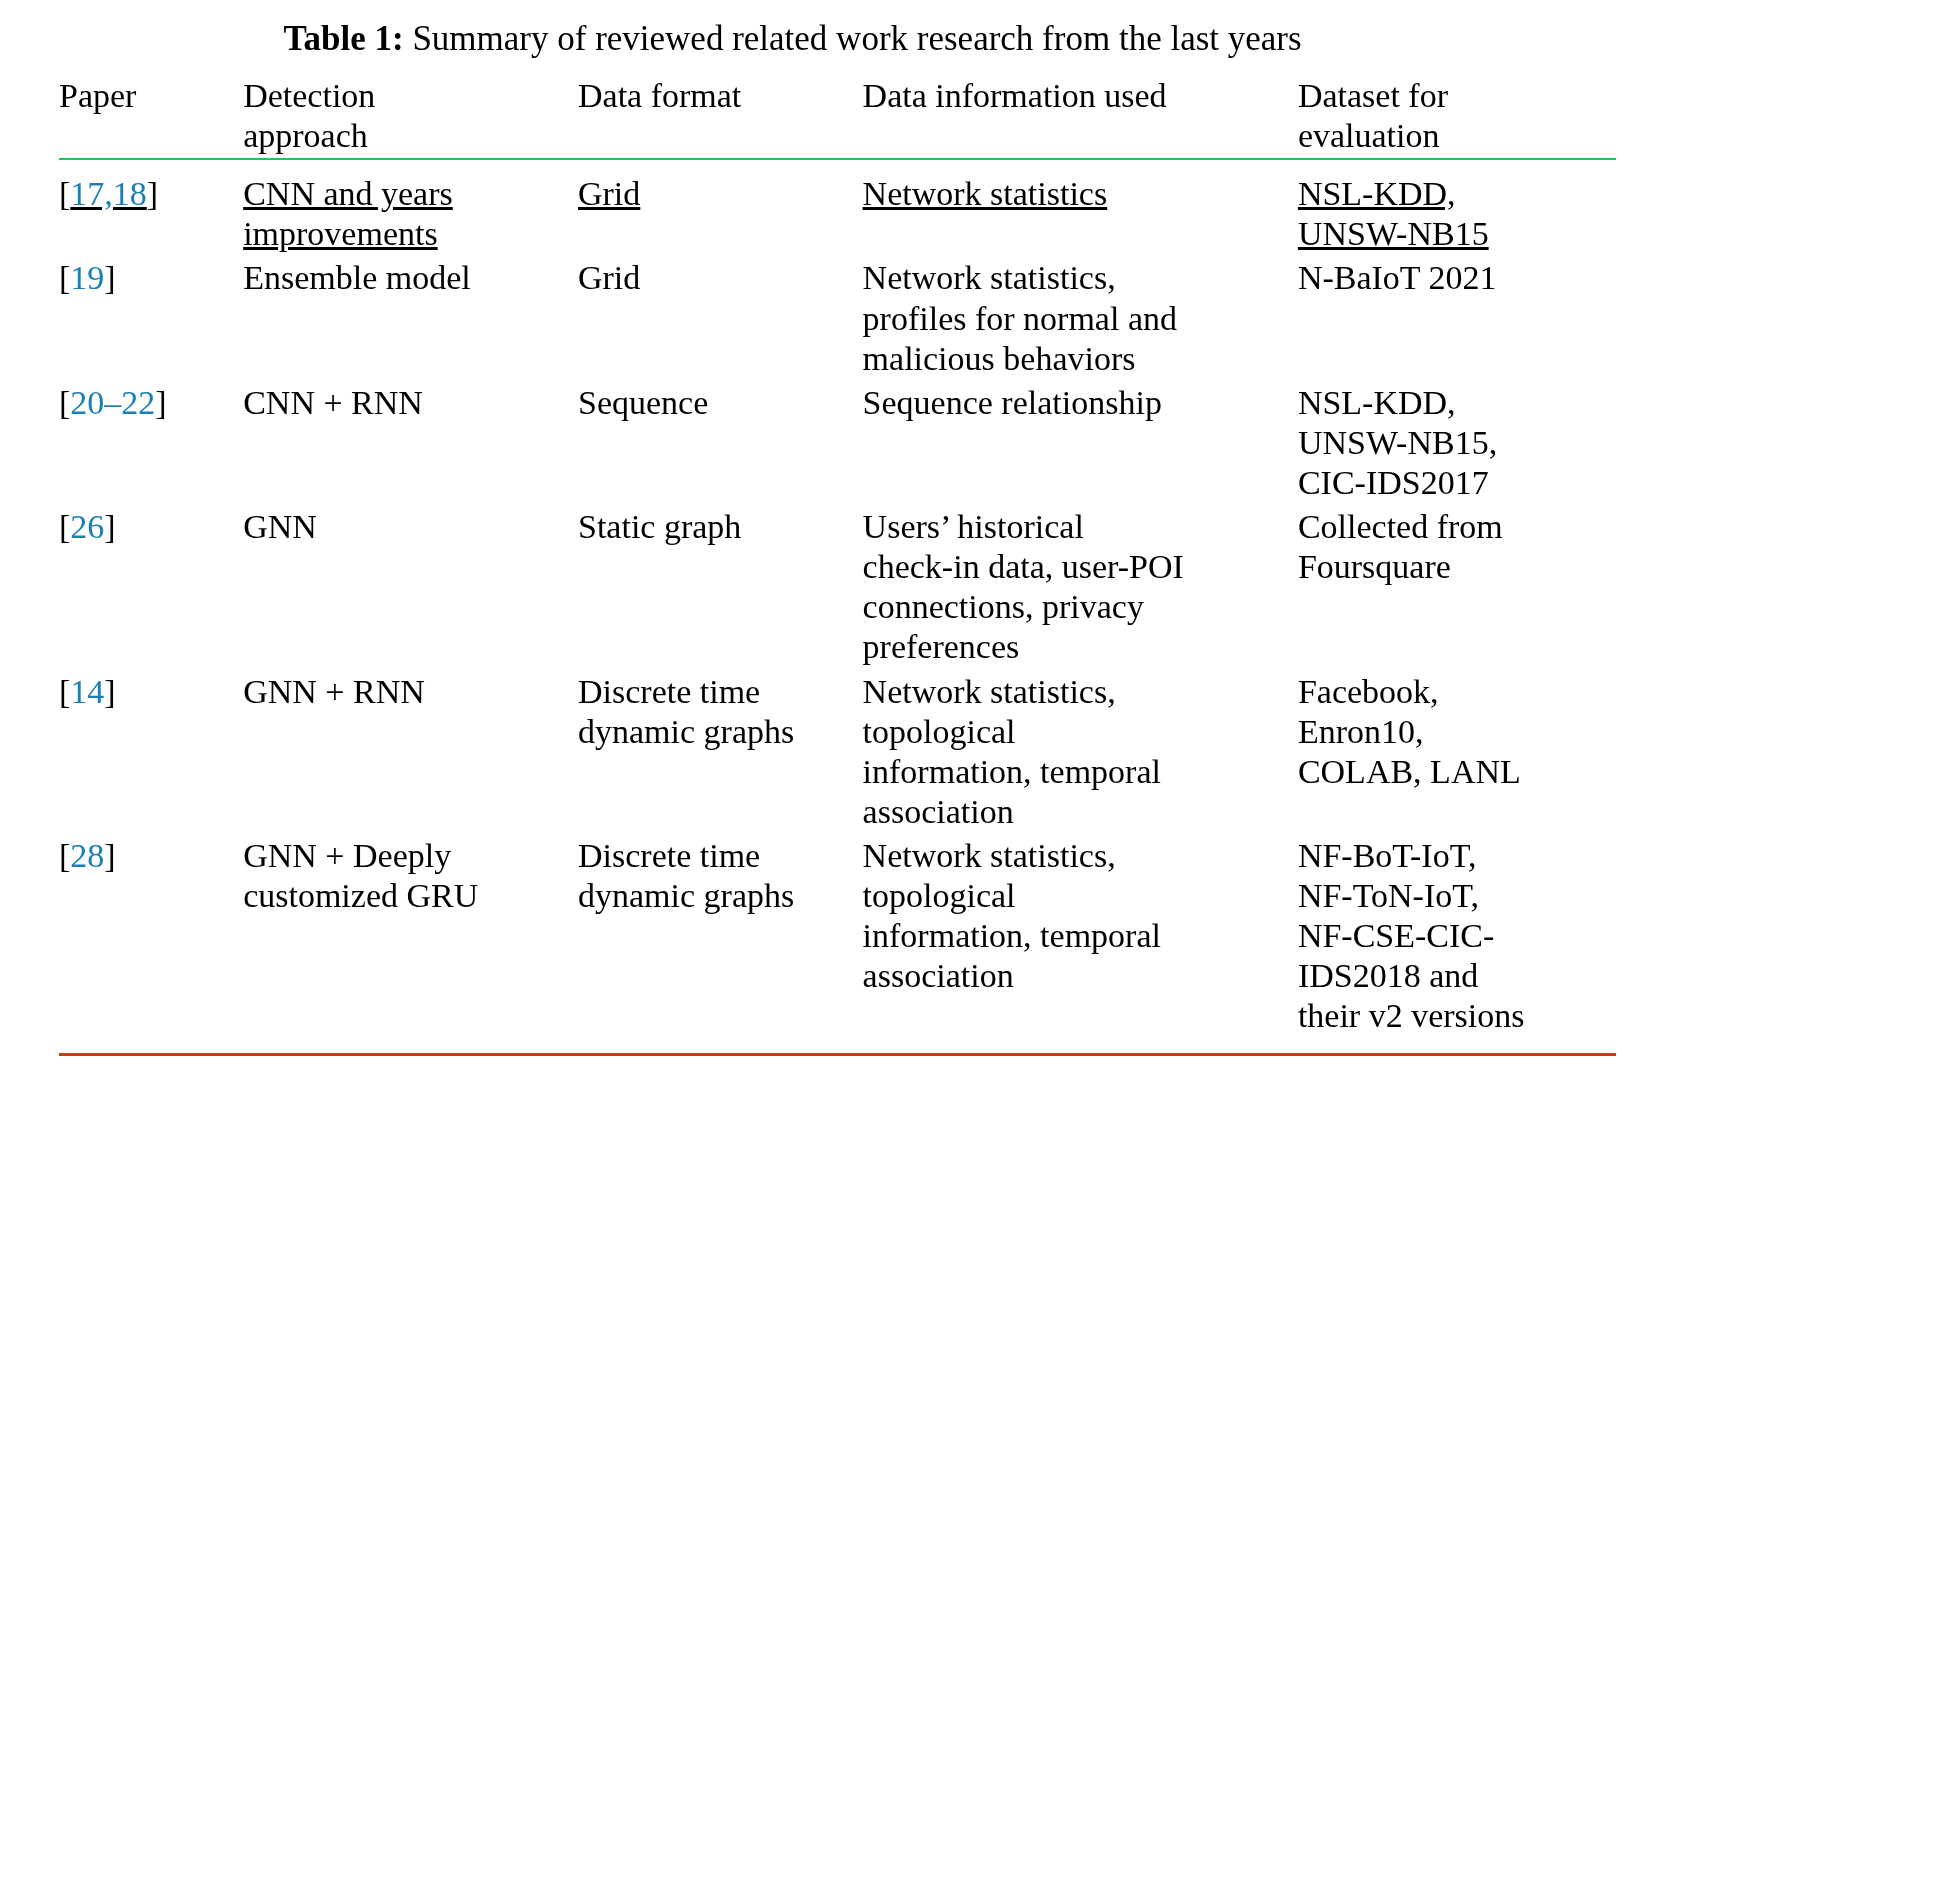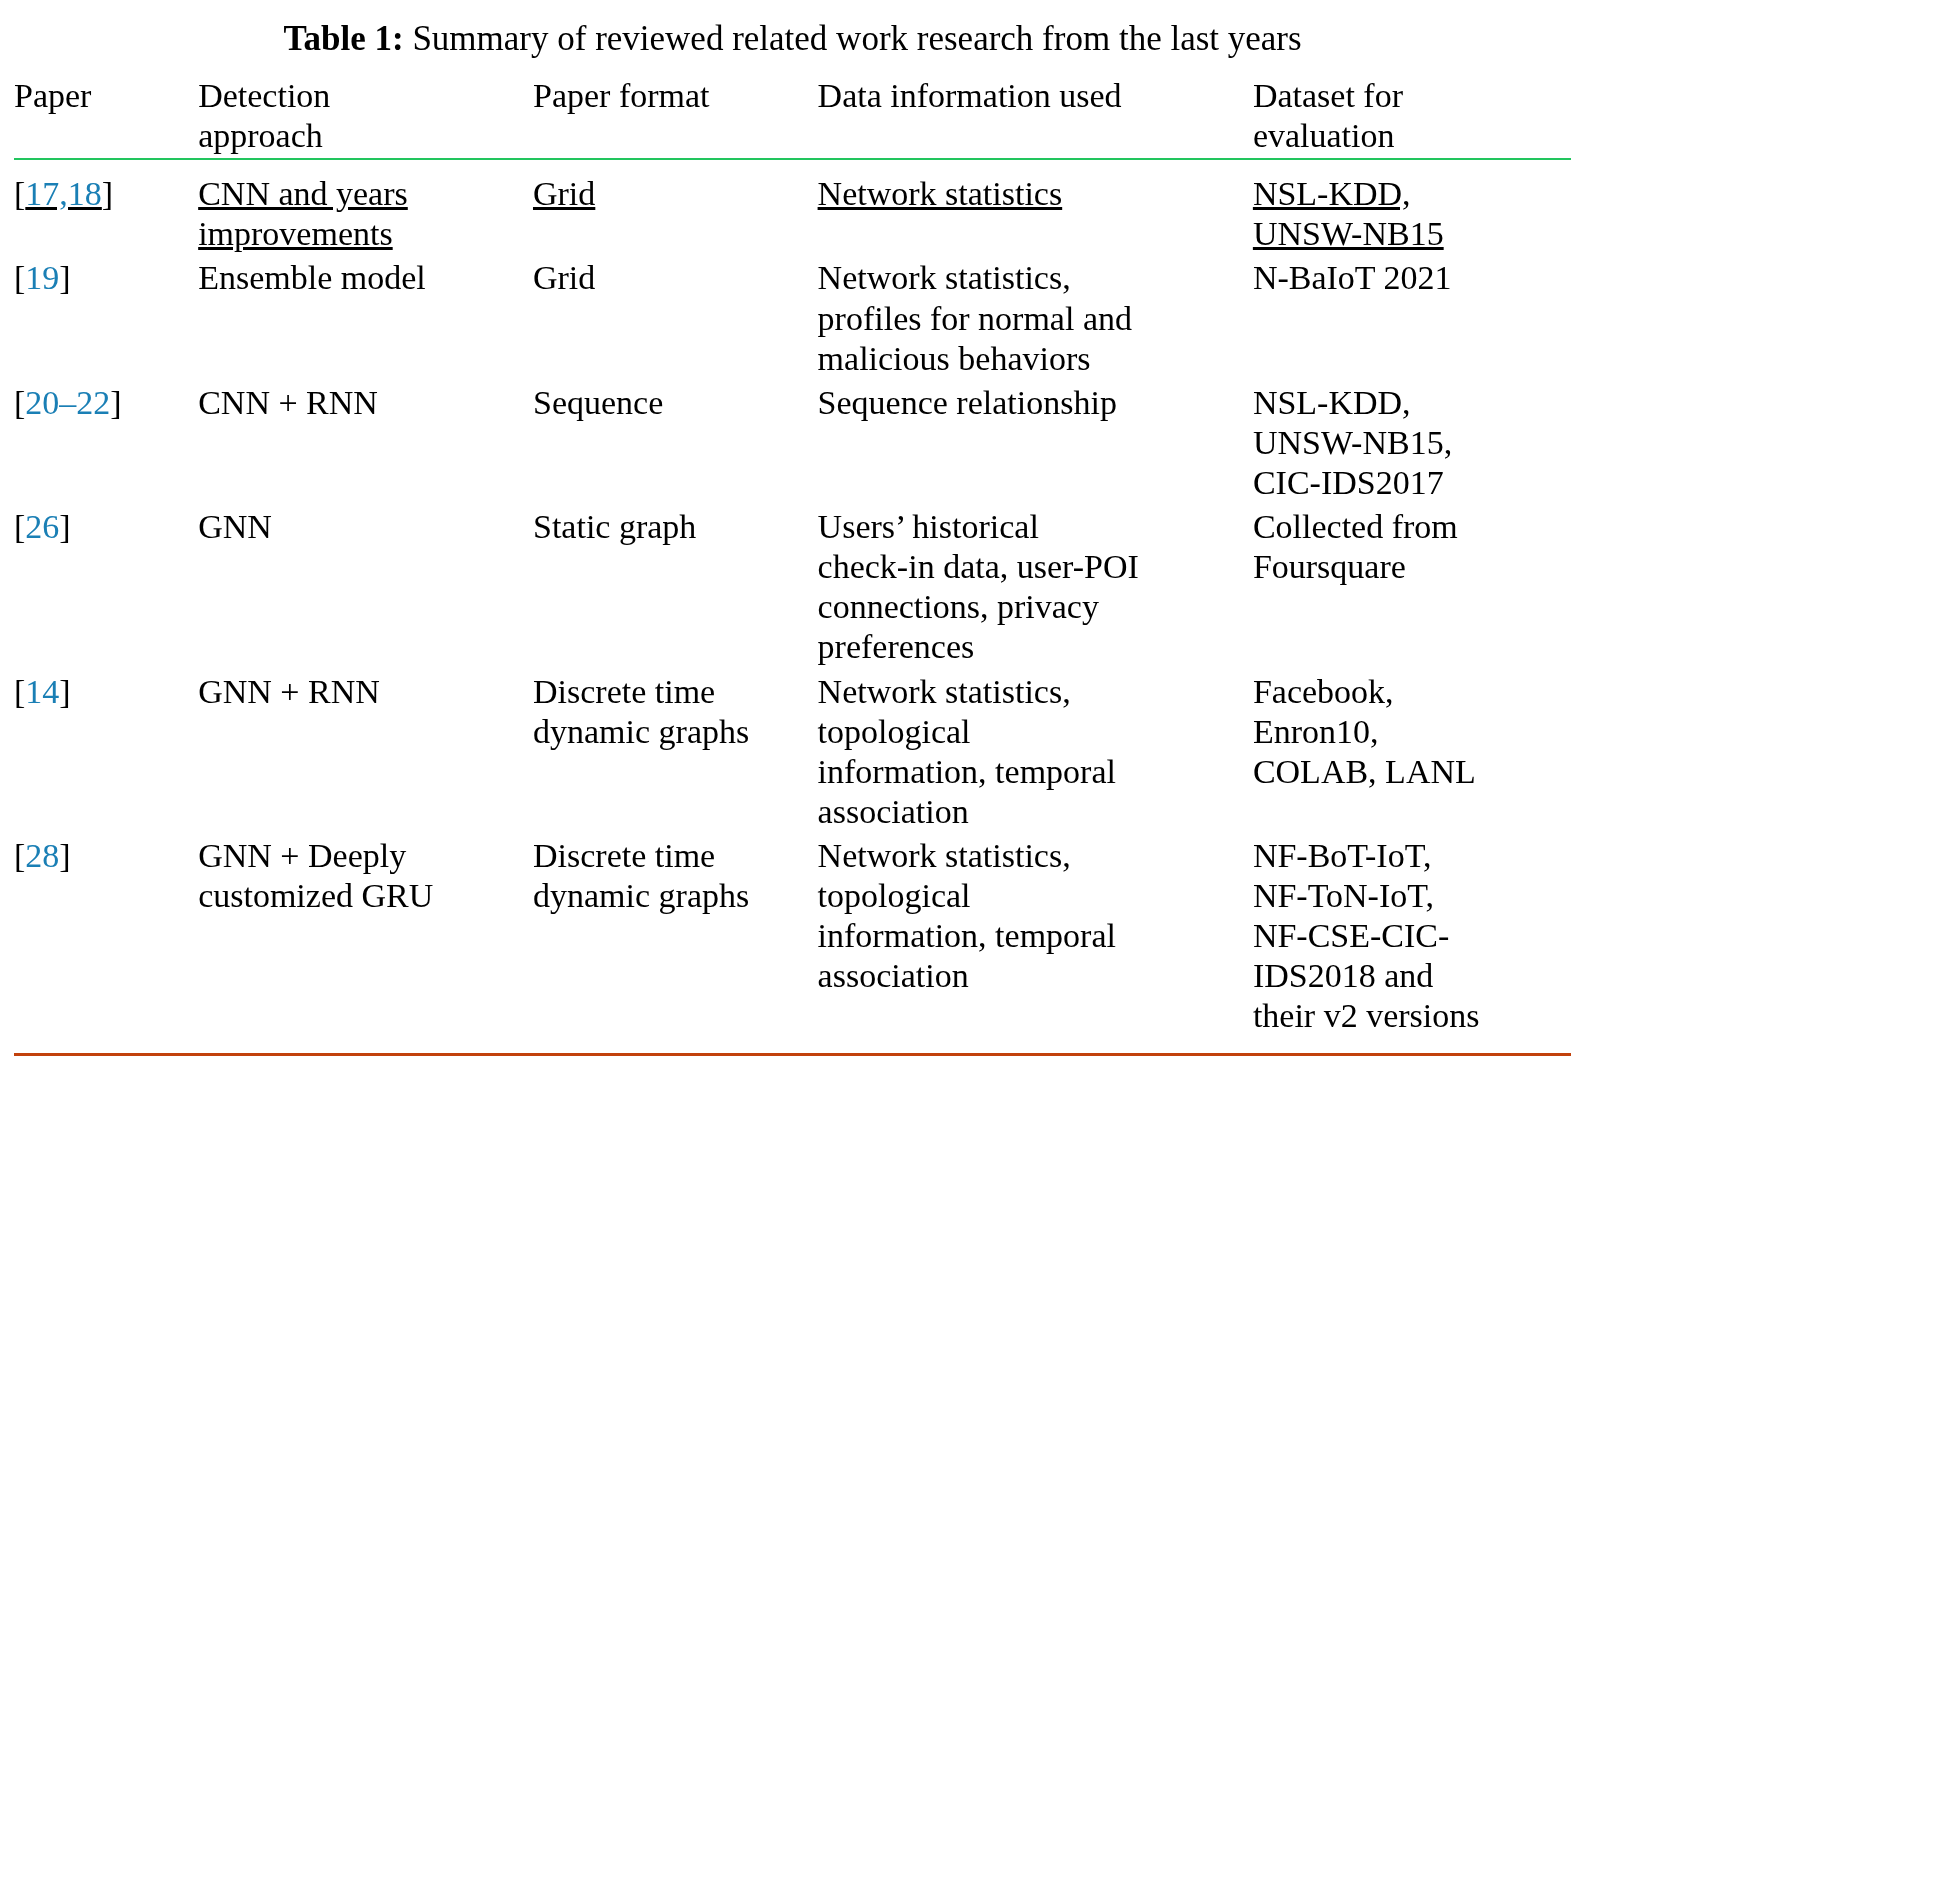--- a/index.html
+++ b/index.html
@@ -24,20 +24,21 @@
     padding: 8px 0 14px 0;
     white-space: nowrap;
   }
   .caption .cap-label {
     font-weight: bold;
   }
   table.tbl {
     width: 100%;
     border-collapse: collapse;
     table-layout: fixed;
+    margin-left: 45px;
   }
   table.tbl td, table.tbl th {
     vertical-align: top;
     text-align: left;
     font-weight: normal;
     font-size: 34px;
     line-height: 1.18;
     padding: 2px 16px 2px 0;
   }
   thead th {
@@ -89,21 +90,21 @@
         <col class="c2">
         <col class="c3">
         <col class="c4">
         <col class="c5">
     </colgroup>
     <thead>
       <tr class="rule-top">
         <th class="cell">Paper</th>
         <th class="cell">Detection
 approach</th>
-        <th class="cell">Paper format</th>
+        <th class="cell">Data format</th>
         <th class="cell">Data information used</th>
         <th class="cell">Dataset for
 evaluation</th>
       </tr>
     </thead>
     <tbody>
 
       <tr class="rule-mid">
         <td><span>[</span><span class="ref">17,18</span><span>]</span></td>
         <td class="cell">CNN and years

